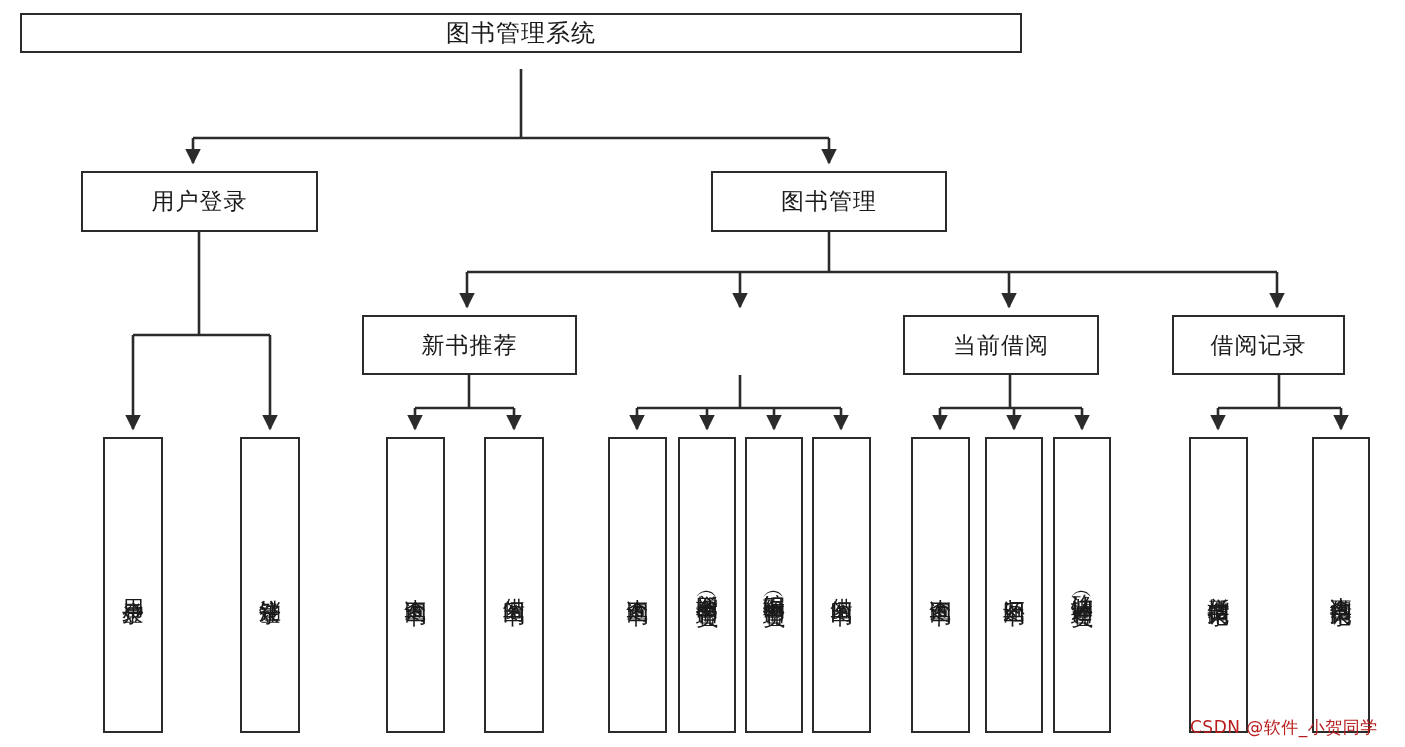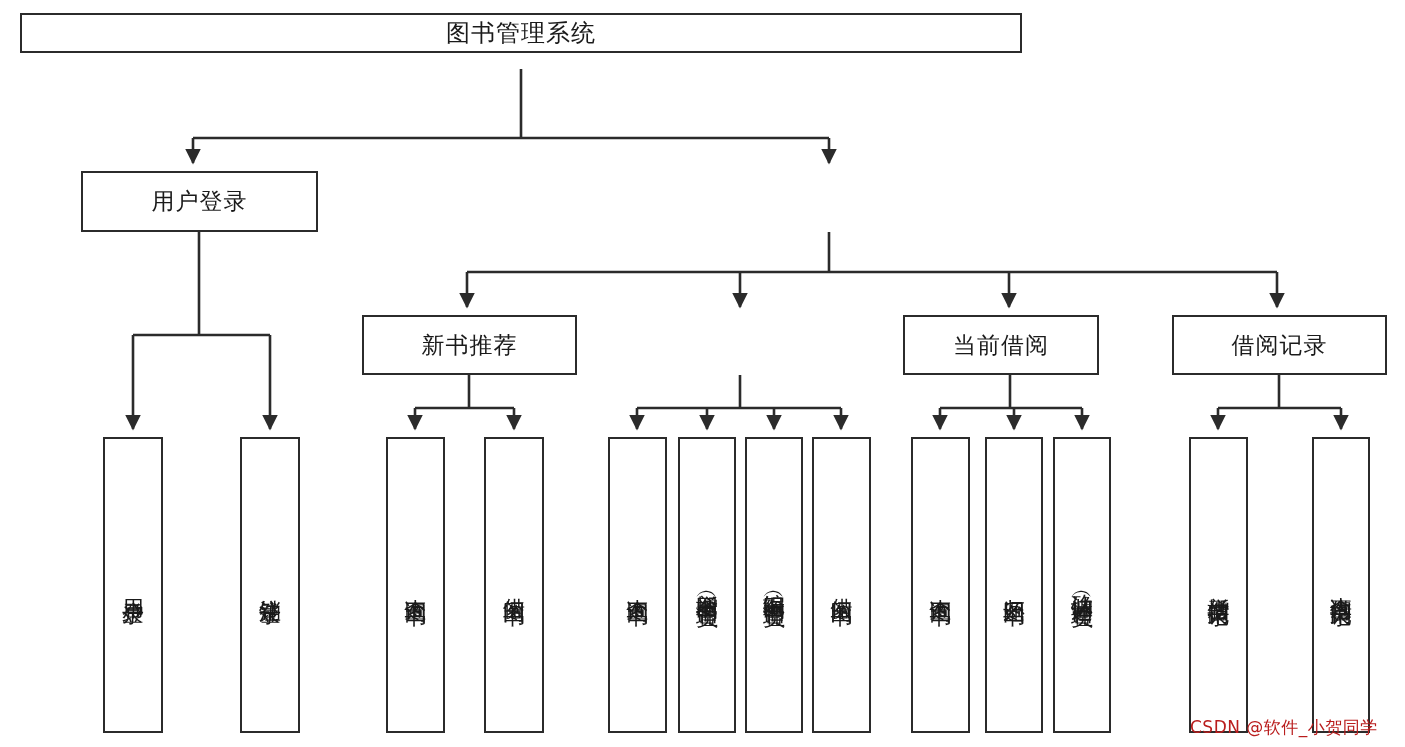--- a/index.html
+++ b/index.html
@@ -116,28 +116,31 @@
     </g>
   </svg>
 
   <div class="node horiz root" id="n-root" style="left: 20px; top: 13px; width: 1002px; height: 40px;">
     <span>图书管理系统</span>
   </div>
 
   <div class="node horiz" id="n-l2-0" style="left: 81px; top: 171px; width: 237px; height: 61px;">
     <span>用户登录</span>
   </div>
+  <div class="node horiz" id="n-l2-1" style="left: 711px; top: 171px; width: 236px; height: 61px;">
+    <span>图书管理</span>
+  </div>
 
   <div class="node horiz" id="n-l3-0" style="left: 362px; top: 315px; width: 215px; height: 60px;">
     <span>新书推荐</span>
   </div>
   <div class="node horiz" id="n-l3-2" style="left: 903px; top: 315px; width: 196px; height: 60px;">
     <span>当前借阅</span>
   </div>
-  <div class="node horiz" id="n-l3-3" style="left: 1172px; top: 315px; width: 215px; height: 60px;">
+  <div class="node horiz" id="n-l3-3" style="left: 1172px; top: 315px; width: 173px; height: 60px;">
     <span>借阅记录</span>
   </div>
 
   <div class="node vert" id="n-leaf-0" style="left: 103px; top: 437px; width: 60px; height: 296px;">
     <span class="vtext">用户登录</span>
   </div>
   <div class="node vert" id="n-leaf-1" style="left: 240px; top: 437px; width: 60px; height: 296px;">
     <span class="vtext">注销登录</span>
   </div>
   <div class="node vert" id="n-leaf-2" style="left: 386px; top: 437px; width: 59px; height: 296px;">

